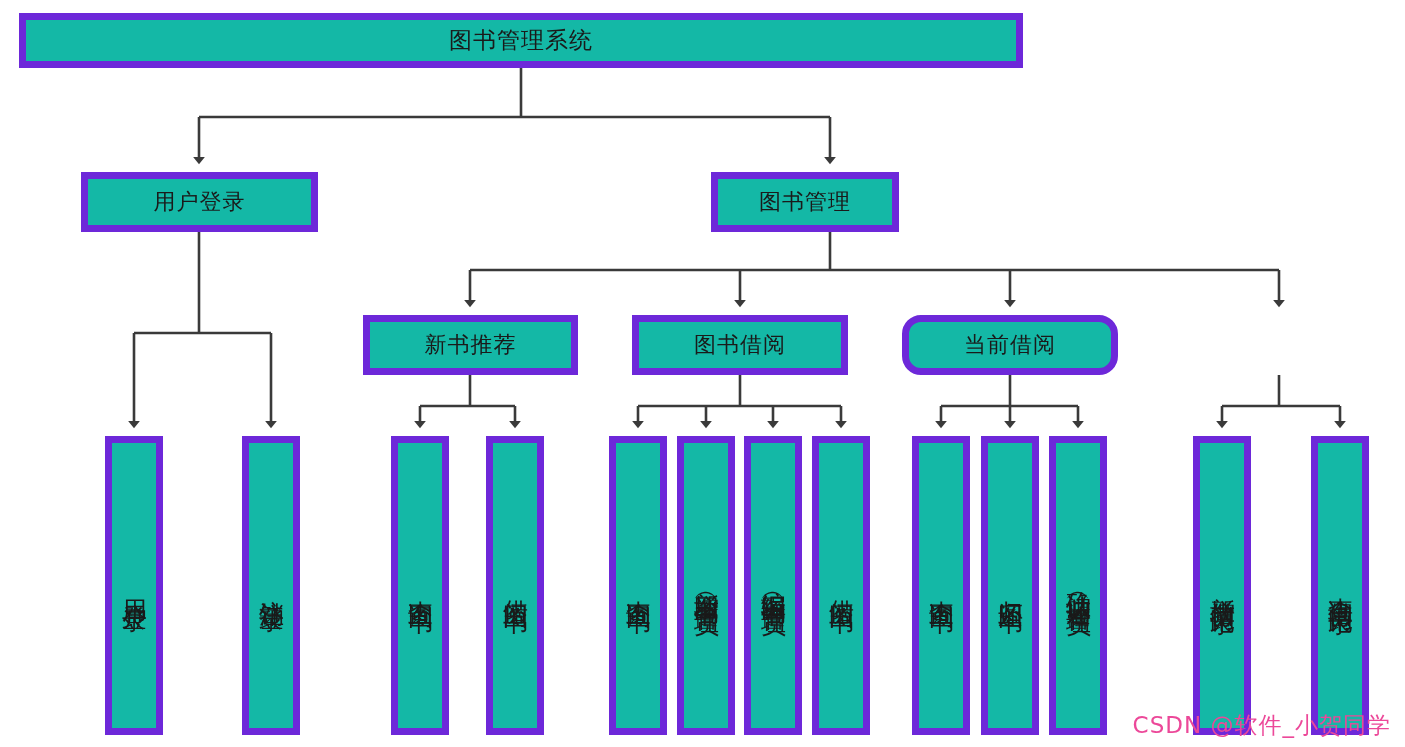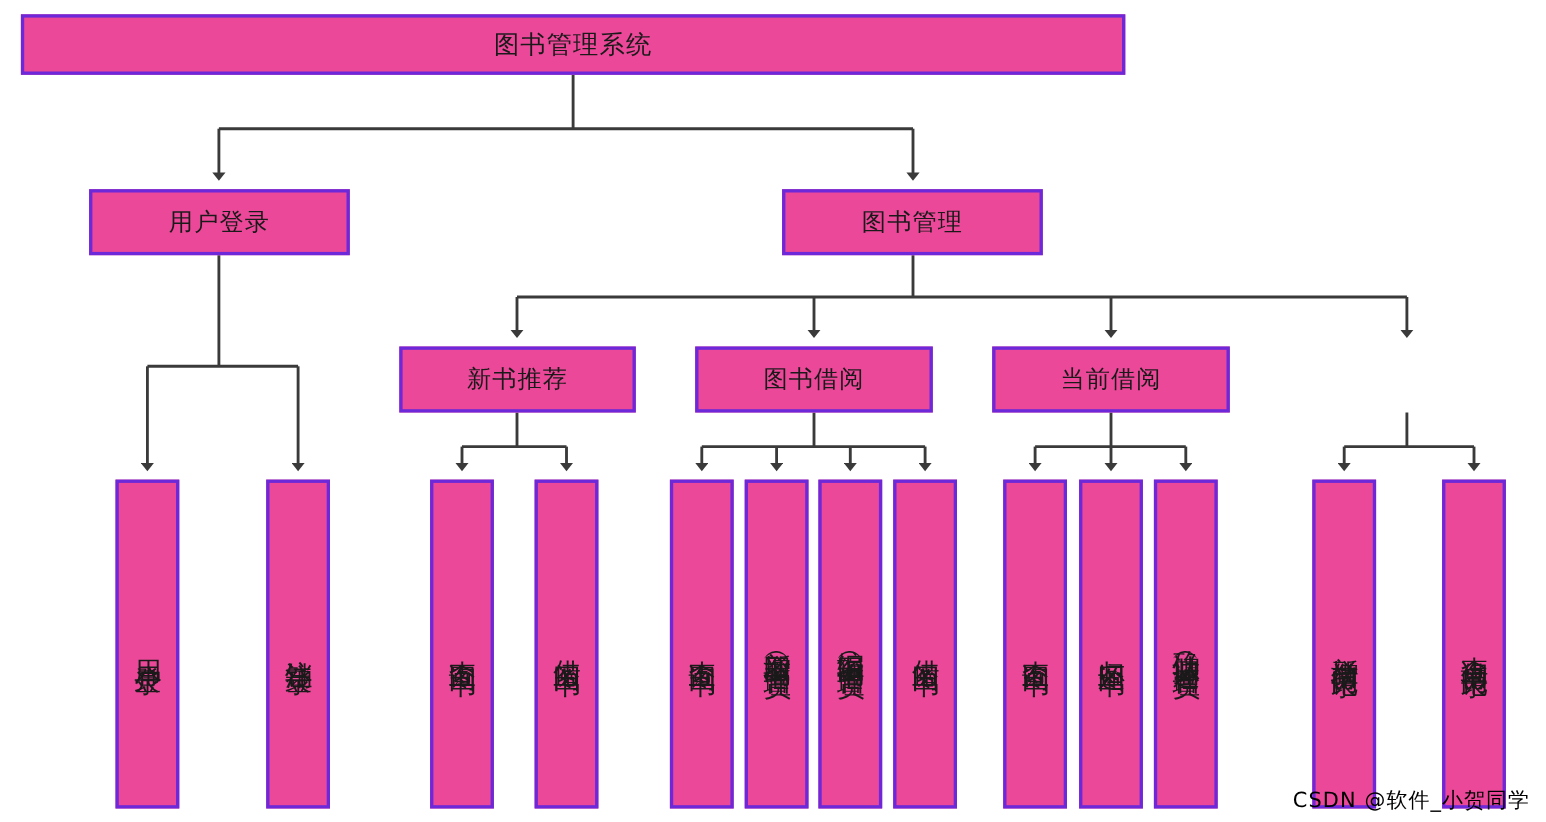--- a/index.html
+++ b/index.html
@@ -10,22 +10,22 @@
     font-family:"DejaVu Sans","Liberation Sans",sans-serif;
     overflow:hidden;
     position:relative;
   }
   #diagram-root{position:absolute;left:0;top:0;width:1405px;height:747px;}
   svg#connectors{position:absolute;left:0;top:0;width:1405px;height:747px;pointer-events:none;}
 
   .node{
     position:absolute;
     box-sizing:border-box;
-    background:#ec4899;
-    border:3px solid #6d28d9;
+    background:#14b8a6;
+    border:7px solid #6d28d9;
     display:flex;
     align-items:center;
     justify-content:center;
     color:#1a1a1a;
   }
   .node.h{
     font-size:22px;
     letter-spacing:1px;
   }
   .node.root{font-size:23px;}
@@ -43,22 +43,22 @@
   .node.leaf .vtext{
     writing-mode:vertical-rl;
     text-orientation:upright;
     white-space:nowrap;
     display:block;
   }
   .watermark{
     position:absolute;
     right:14px;
     bottom:6px;
-    font-size:19px;
-    color:#000000;
+    font-size:23px;
+    color:#ec4899;
     letter-spacing:1px;
     white-space:nowrap;
     font-family:"DejaVu Sans","Liberation Sans",sans-serif;
   }
 </style>
 </head>
 <body>
 
 <div id="diagram-root">
 
@@ -112,31 +112,31 @@
     </g>
   </svg>
 
   <div class="node h root" style="left:19px;top:13px;width:1004px;height:55px;">
     <span>图书管理系统</span>
   </div>
 
   <div class="node h" style="left:81px;top:172px;width:237px;height:60px;">
     <span>用户登录</span>
   </div>
-  <div class="node h" style="left:711px;top:172px;width:237px;height:60px;text-align:right;">
+  <div class="node h" style="left:711px;top:172px;width:188px;height:60px;text-align:right;">
     <span>图书管理</span>
   </div>
 
   <div class="node h" style="left:363px;top:315px;width:215px;height:60px;justify-content:center;">
     <span>新书推荐</span>
   </div>
   <div class="node h" style="left:632px;top:315px;width:216px;height:60px;">
     <span>图书借阅</span>
   </div>
-  <div class="node h" style="left:902px;top:315px;width:216px;height:60px;">
+  <div class="node h" style="left:902px;top:315px;width:216px;height:60px;border-radius:19px;">
     <span>当前借阅</span>
   </div>
 
   <div class="node leaf" style="left:105px;top:436px;width:58px;height:299px;">
     <span class="vtext">用户登录</span>
   </div>
   <div class="node leaf" style="left:242px;top:436px;width:58px;height:299px;">
     <span class="vtext">注销登录</span>
   </div>
 

